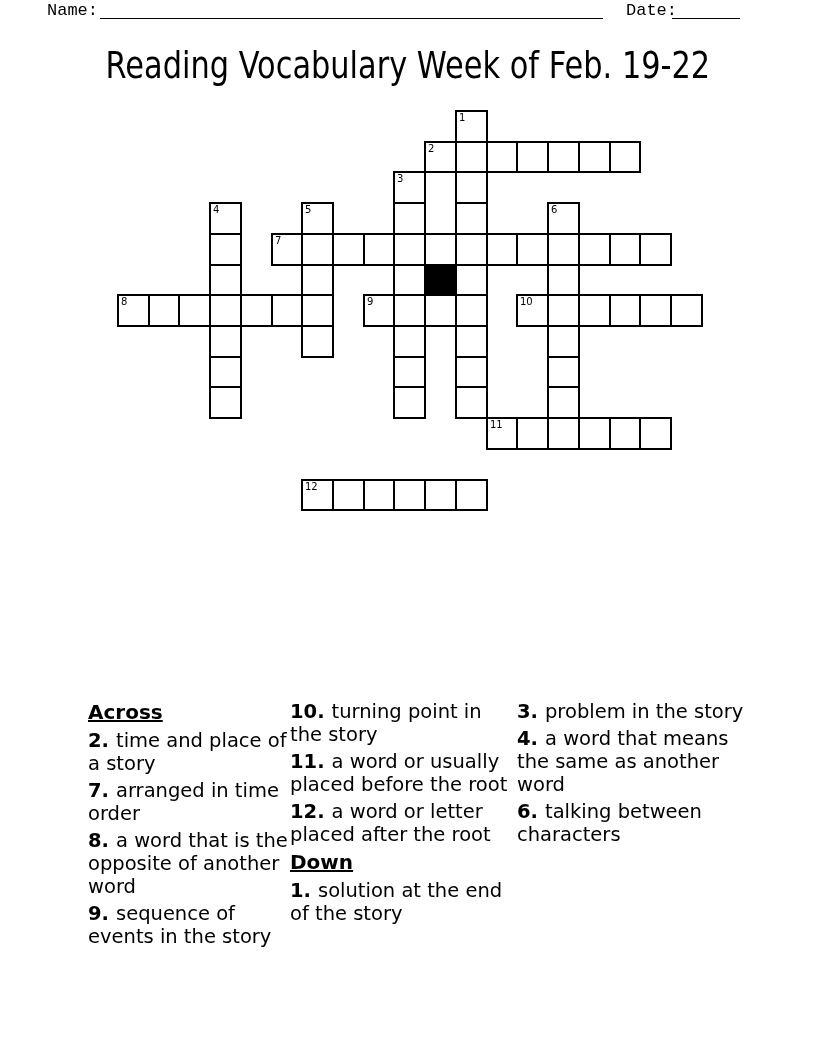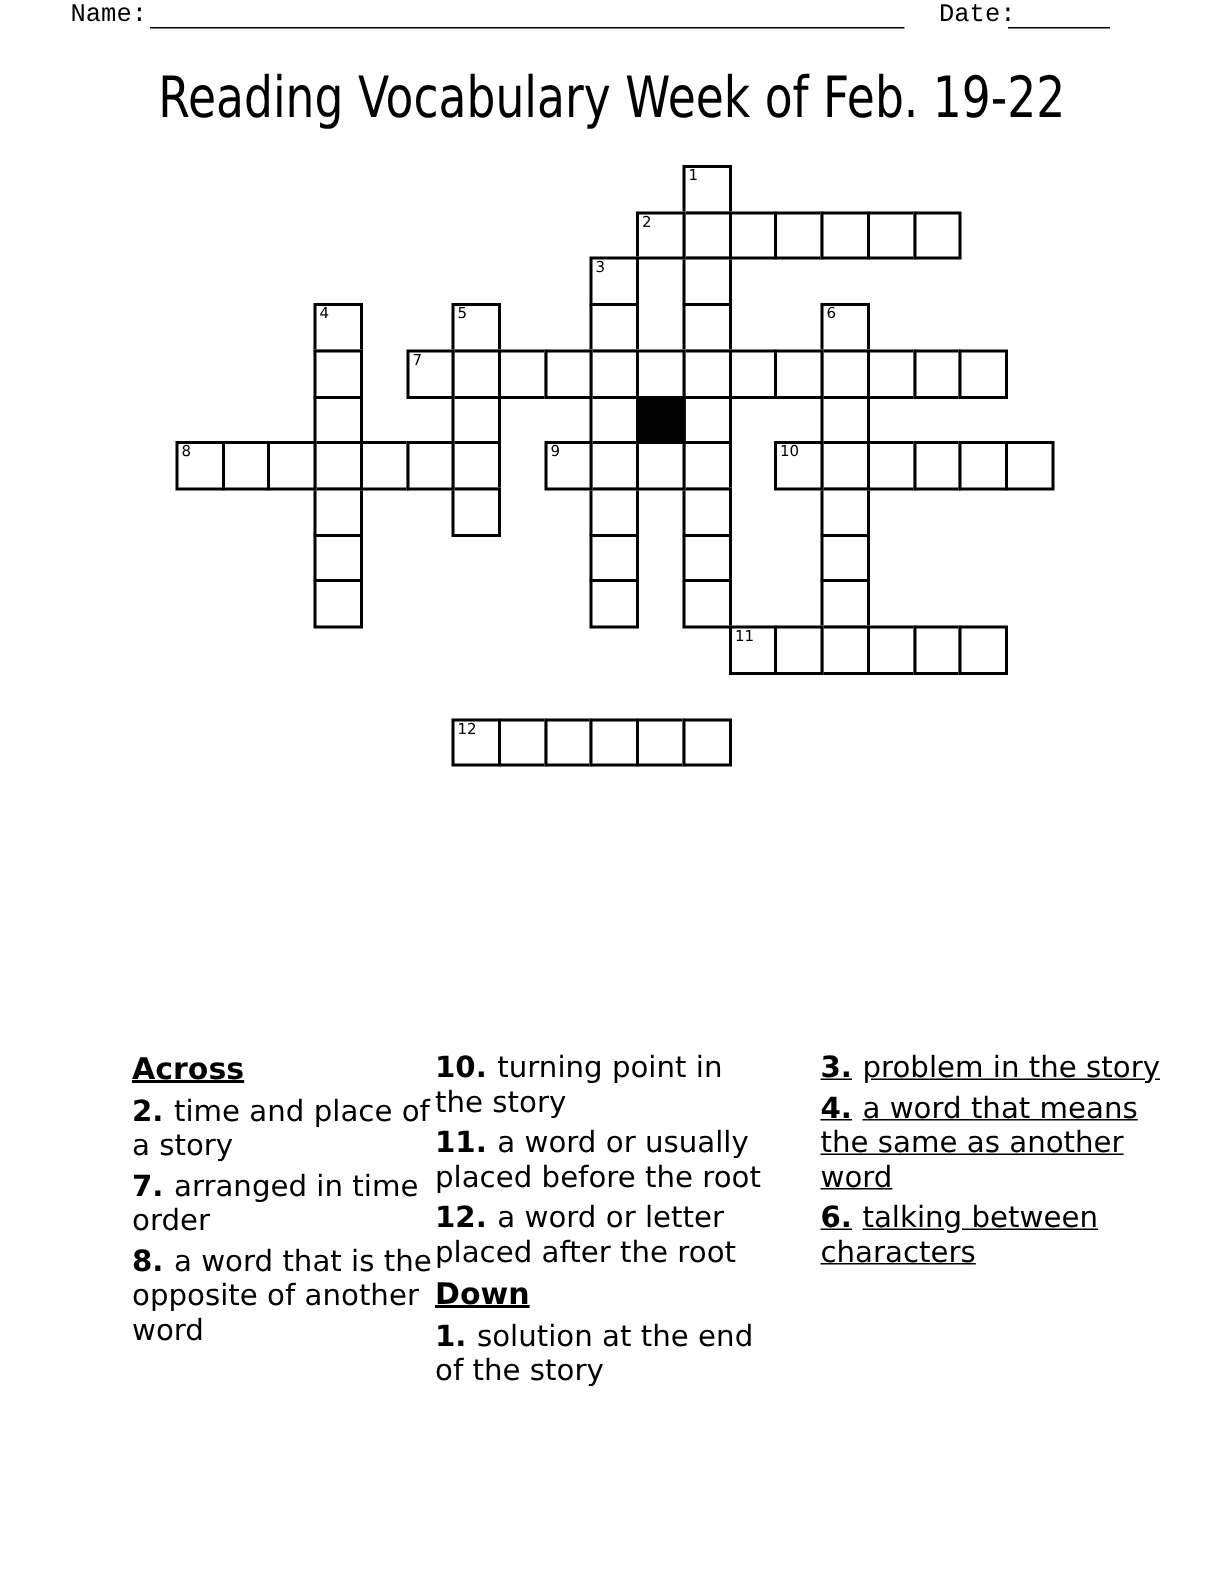--- a/index.html
+++ b/index.html
@@ -179,29 +179,30 @@
       <div class="cw-cell" style="left: 424px; top: 479px; width: 33px; height: 32px;"></div>
       <div class="cw-cell" style="left: 455px; top: 479px; width: 33px; height: 32px;"></div>
       <div class="cw-cell black" style="left: 424px; top: 264px; width: 33px; height: 32px;"></div>
     </div>
 
   <div class="clue-col" style="left:48px; width:205px;margin-left:40px;">
     <h3 class="clue-heading">Across</h3>
     <p class="clue"><span class="num">2.</span><span>time and place of a story</span></p>
     <p class="clue"><span class="num">7.</span><span>arranged in time order</span></p>
     <p class="clue"><span class="num">8.</span><span>a word that is the opposite of another word</span></p>
+    <p class="clue"><span class="num">9.</span><span>sequence of events in the story</span></p>
   </div>
 
   <div class="clue-col" style="left:290px; width:228px;">
     <p class="clue"><span class="num">10.</span><span>turning point in the story</span></p>
     <p class="clue"><span class="num">11.</span><span>a word or usually placed before the root</span></p>
     <p class="clue"><span class="num">12.</span><span>a word or letter placed after the root</span></p>
     <h3 class="clue-heading mid">Down</h3>
     <p class="clue"><span class="num">1.</span><span>solution at the end of the story</span></p>
   </div>
 
-  <div class="clue-col" style="left:547px; width:237px;text-decoration:underline;">
+  <div class="clue-col" style="left:517px; width:237px;">
     <p class="clue"><span class="num">3.</span><span>problem in the story</span></p>
     <p class="clue"><span class="num">4.</span><span>a word that means the same as another word</span></p>
     <p class="clue"><span class="num">6.</span><span>talking between characters</span></p>
   </div>
 
 </div>
 
 </body></html>

